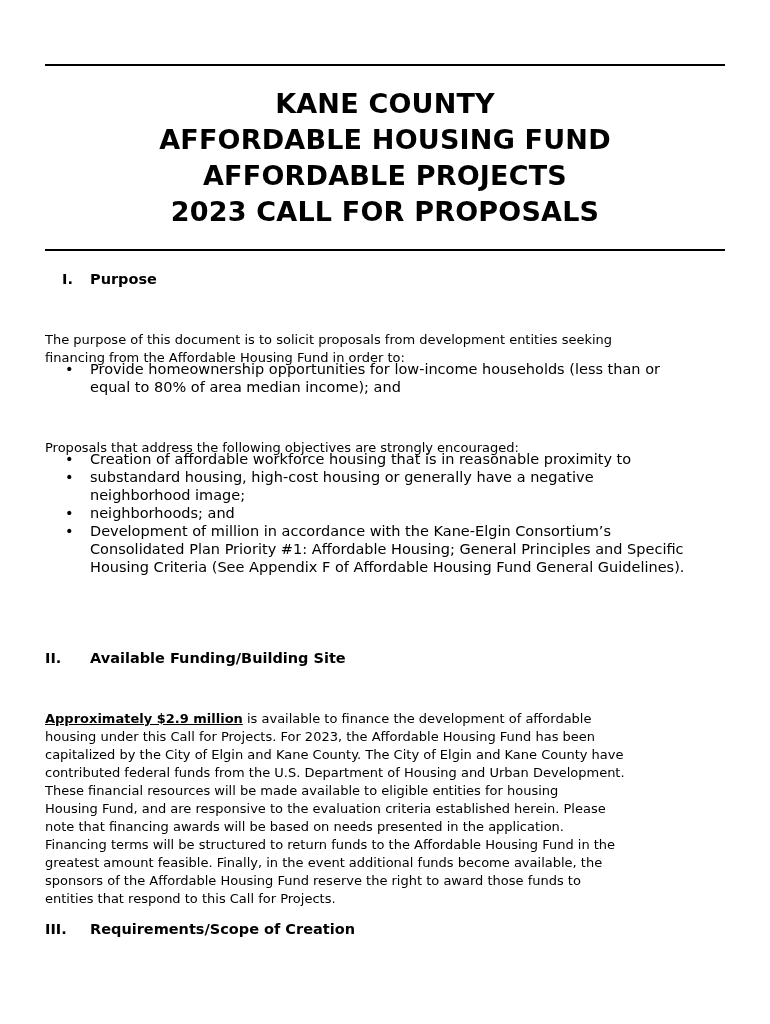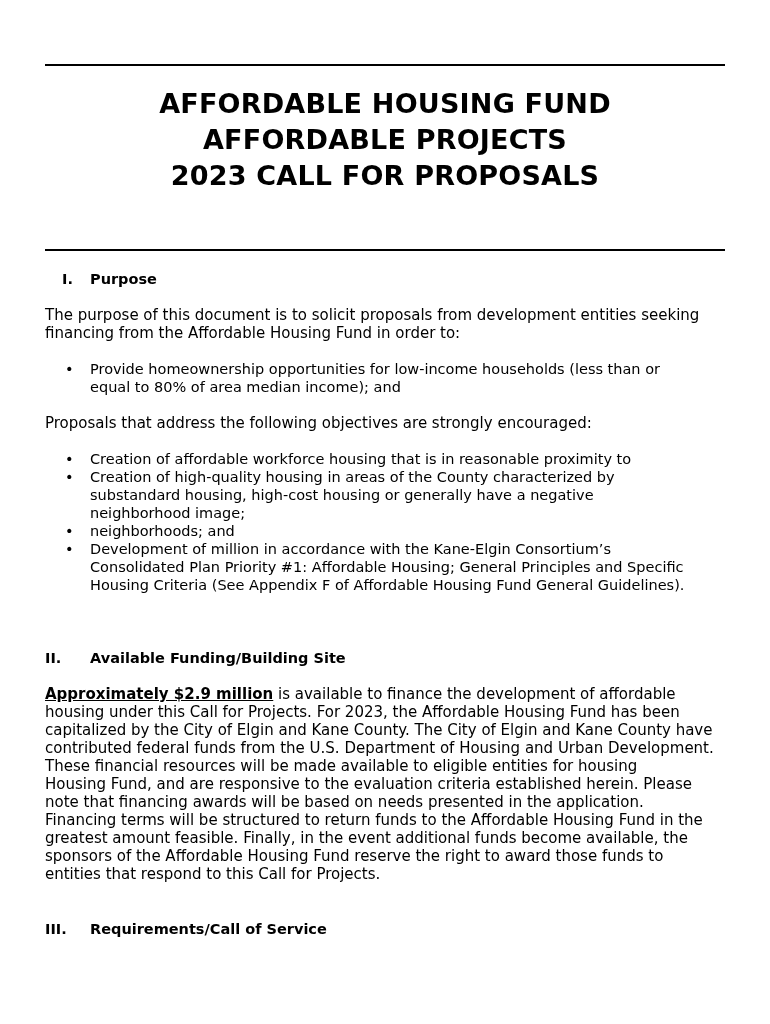--- a/index.html
+++ b/index.html
@@ -5,35 +5,36 @@
   html, body { margin: 0; padding: 0; background: #ffffff; }
   body { width: 770px; height: 1024px; position: relative; overflow: hidden;
          font-family: "DejaVu Sans", sans-serif; color: #000; }
   .page { position: absolute; left: 45px; top: 0; width: 680px; }
   .rule { height: 2px; background: #000; width: 680px; position: absolute; left: 0; }
   .title { position: absolute; left: 0; top: 86px; width: 680px; text-align: center;
            font-weight: bold; font-size: 27px; line-height: 36px; letter-spacing: 0.2px; }
   .title div { white-space: nowrap; }
   .heading { position: absolute; left: 0; font-weight: bold; font-size: 14.5px; line-height: 18px; }
   .heading .num { display: inline-block; width: 45px; }
-  .para { position: absolute; left: 0; width: 680px; font-size: 15px; line-height: 18px; }
+  .para { position: absolute; left: 0; width: 680px; font-size: 13px; line-height: 18px; margin-top: 25px; }
   .para .ln { white-space: nowrap; display: block; }
   .ul { position: absolute; left: 0; width: 680px; font-size: 14.5px; line-height: 18px; }
   .li { position: relative; padding-left: 45px; }
   .li .bullet { position: absolute; left: 20px; top: 0; }
   .li .ln { display: block; white-space: nowrap; }
   .lead { font-weight: bold; text-decoration: underline; }
 </style>
 </head>
 <body>
 
 <div class="page">
   <div class="rule" style="top:64px;"></div>
 
   <div class="title">
+    <div>KANE COUNTY</div>
     <div>AFFORDABLE HOUSING FUND</div>
     <div>AFFORDABLE PROJECTS</div>
     <div>2023 CALL FOR PROPOSALS</div>
   </div>
 
   <div class="rule" style="top:249px;"></div>
 
   <div class="heading" style="top:270px;text-align:center;">
     <span class="num">I.</span><span>Purpose</span>
   </div>
@@ -55,21 +56,20 @@
     <span class="ln">Proposals that address the following objectives are strongly encouraged:</span>
   </div>
 
   <div class="ul" style="top:450px;">
     <div class="li">
       <span class="bullet">•</span>
       <span class="ln">Creation of affordable workforce housing that is in reasonable proximity to</span>
     </div>
     <div class="li">
       <span class="bullet">•</span>
-      <span class="ln">Creation of high-quality housing in areas of the County characterized by</span>
       <span class="ln">substandard housing, high-cost housing or generally have a negative</span>
       <span class="ln">neighborhood image;</span>
     </div>
     <div class="li">
       <span class="bullet">•</span>
       <span class="ln">neighborhoods; and</span>
     </div>
     <div class="li">
       <span class="bullet">•</span>
       <span class="ln">Development of million in accordance with the Kane-Elgin Consortium’s</span>
@@ -90,15 +90,15 @@
     <span class="ln">These financial resources will be made available to eligible entities for housing</span>
     <span class="ln">Housing Fund, and are responsive to the evaluation criteria established herein. Please</span>
     <span class="ln">note that financing awards will be based on needs presented in the application.</span>
     <span class="ln">Financing terms will be structured to return funds to the Affordable Housing Fund in the</span>
     <span class="ln">greatest amount feasible. Finally, in the event additional funds become available, the</span>
     <span class="ln">sponsors of the Affordable Housing Fund reserve the right to award those funds to</span>
     <span class="ln">entities that respond to this Call for Projects.</span>
   </div>
 
   <div class="heading" style="top:920px;">
-    <span class="num">III.</span><span>Requirements/Call of Service</span>
+    <span class="num">III.</span><span>Requirements/Scope of Creation</span>
   </div>
 </div>
 
 </body></html>

